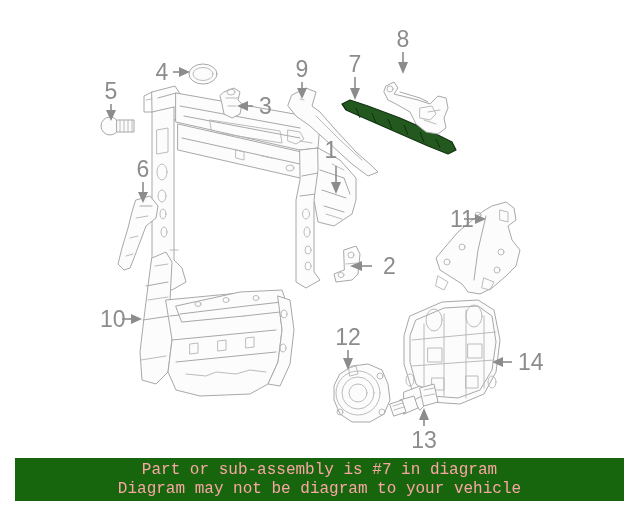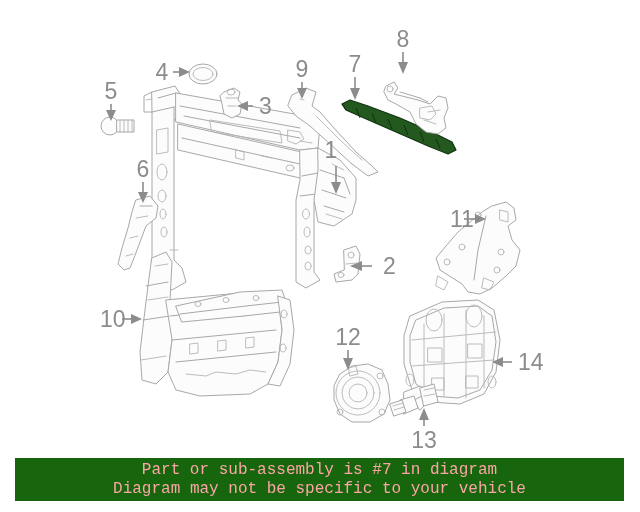--- a/index.html
+++ b/index.html
@@ -331,16 +331,16 @@
       <text class="callout-label" x="450" y="227" text-anchor="start">11</text>
       <text class="callout-label" x="348" y="345" text-anchor="middle">12</text>
       <text class="callout-label" x="424" y="448" text-anchor="middle">13</text>
       <text class="callout-label" x="518" y="370" text-anchor="start">14</text>
     </g>
 
   </svg>
 
   <div id="banner">
     <div class="banner-line">Part or sub-assembly is #7 in diagram</div>
-    <div class="banner-line">Diagram may not be specific to your vehicle</div>
+    <div class="banner-line">Diagram may not be diagram to your vehicle</div>
   </div>
 
 </div>
 
 </body></html>

